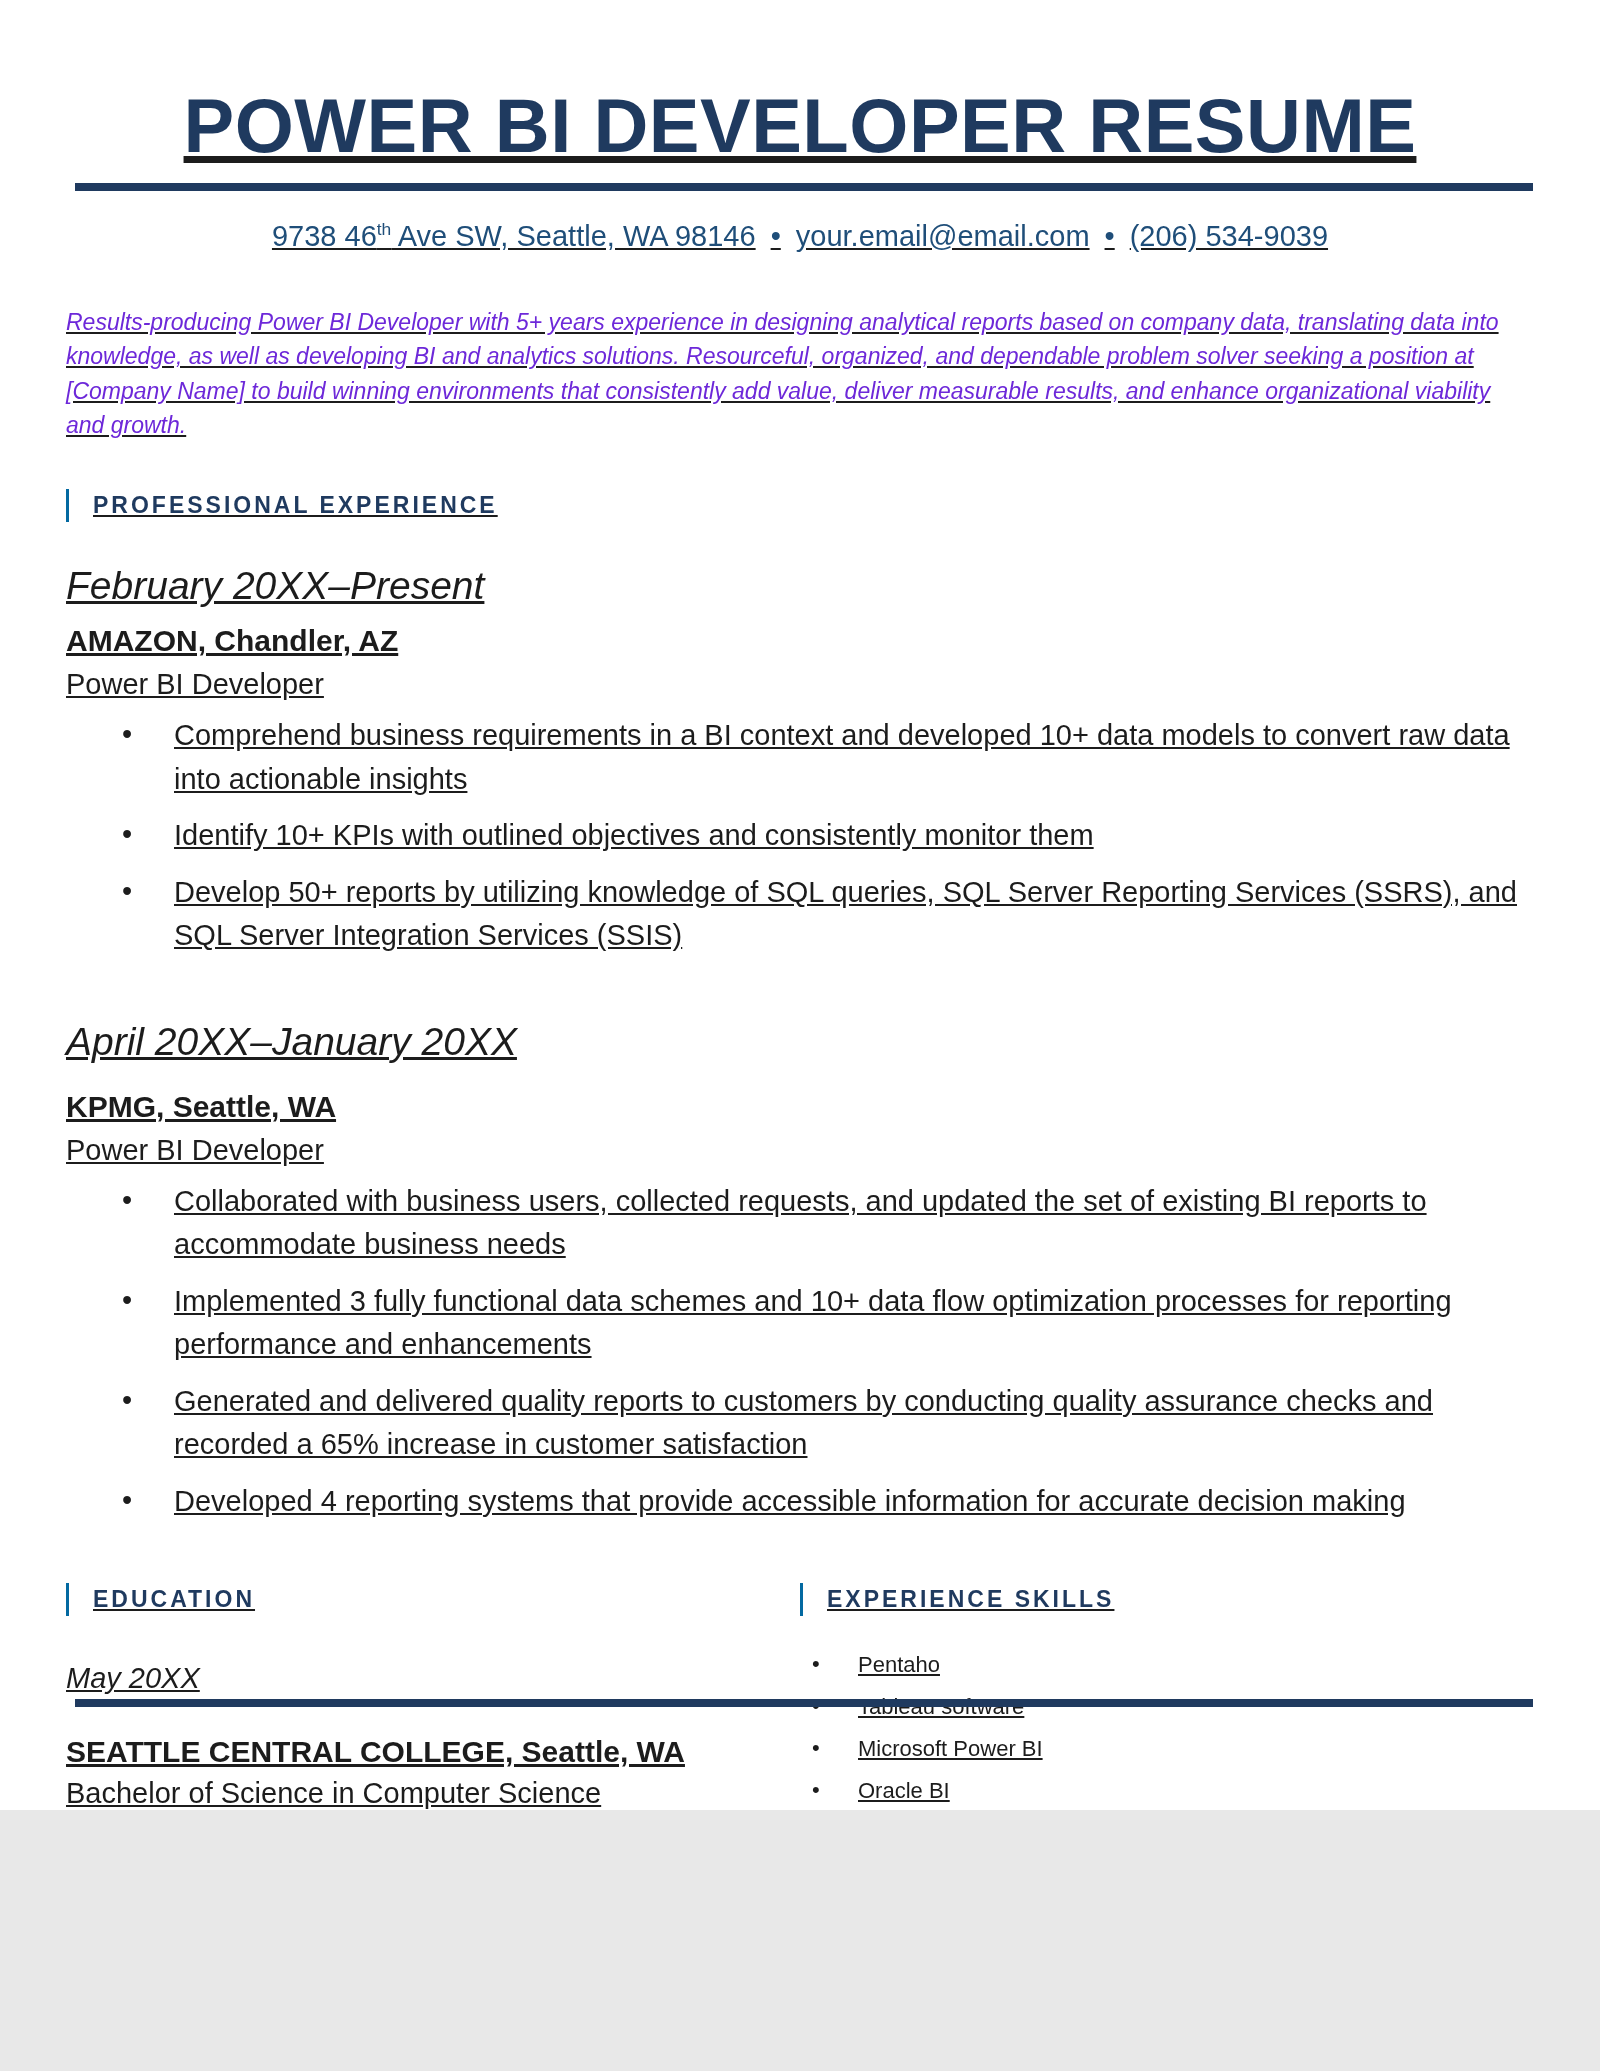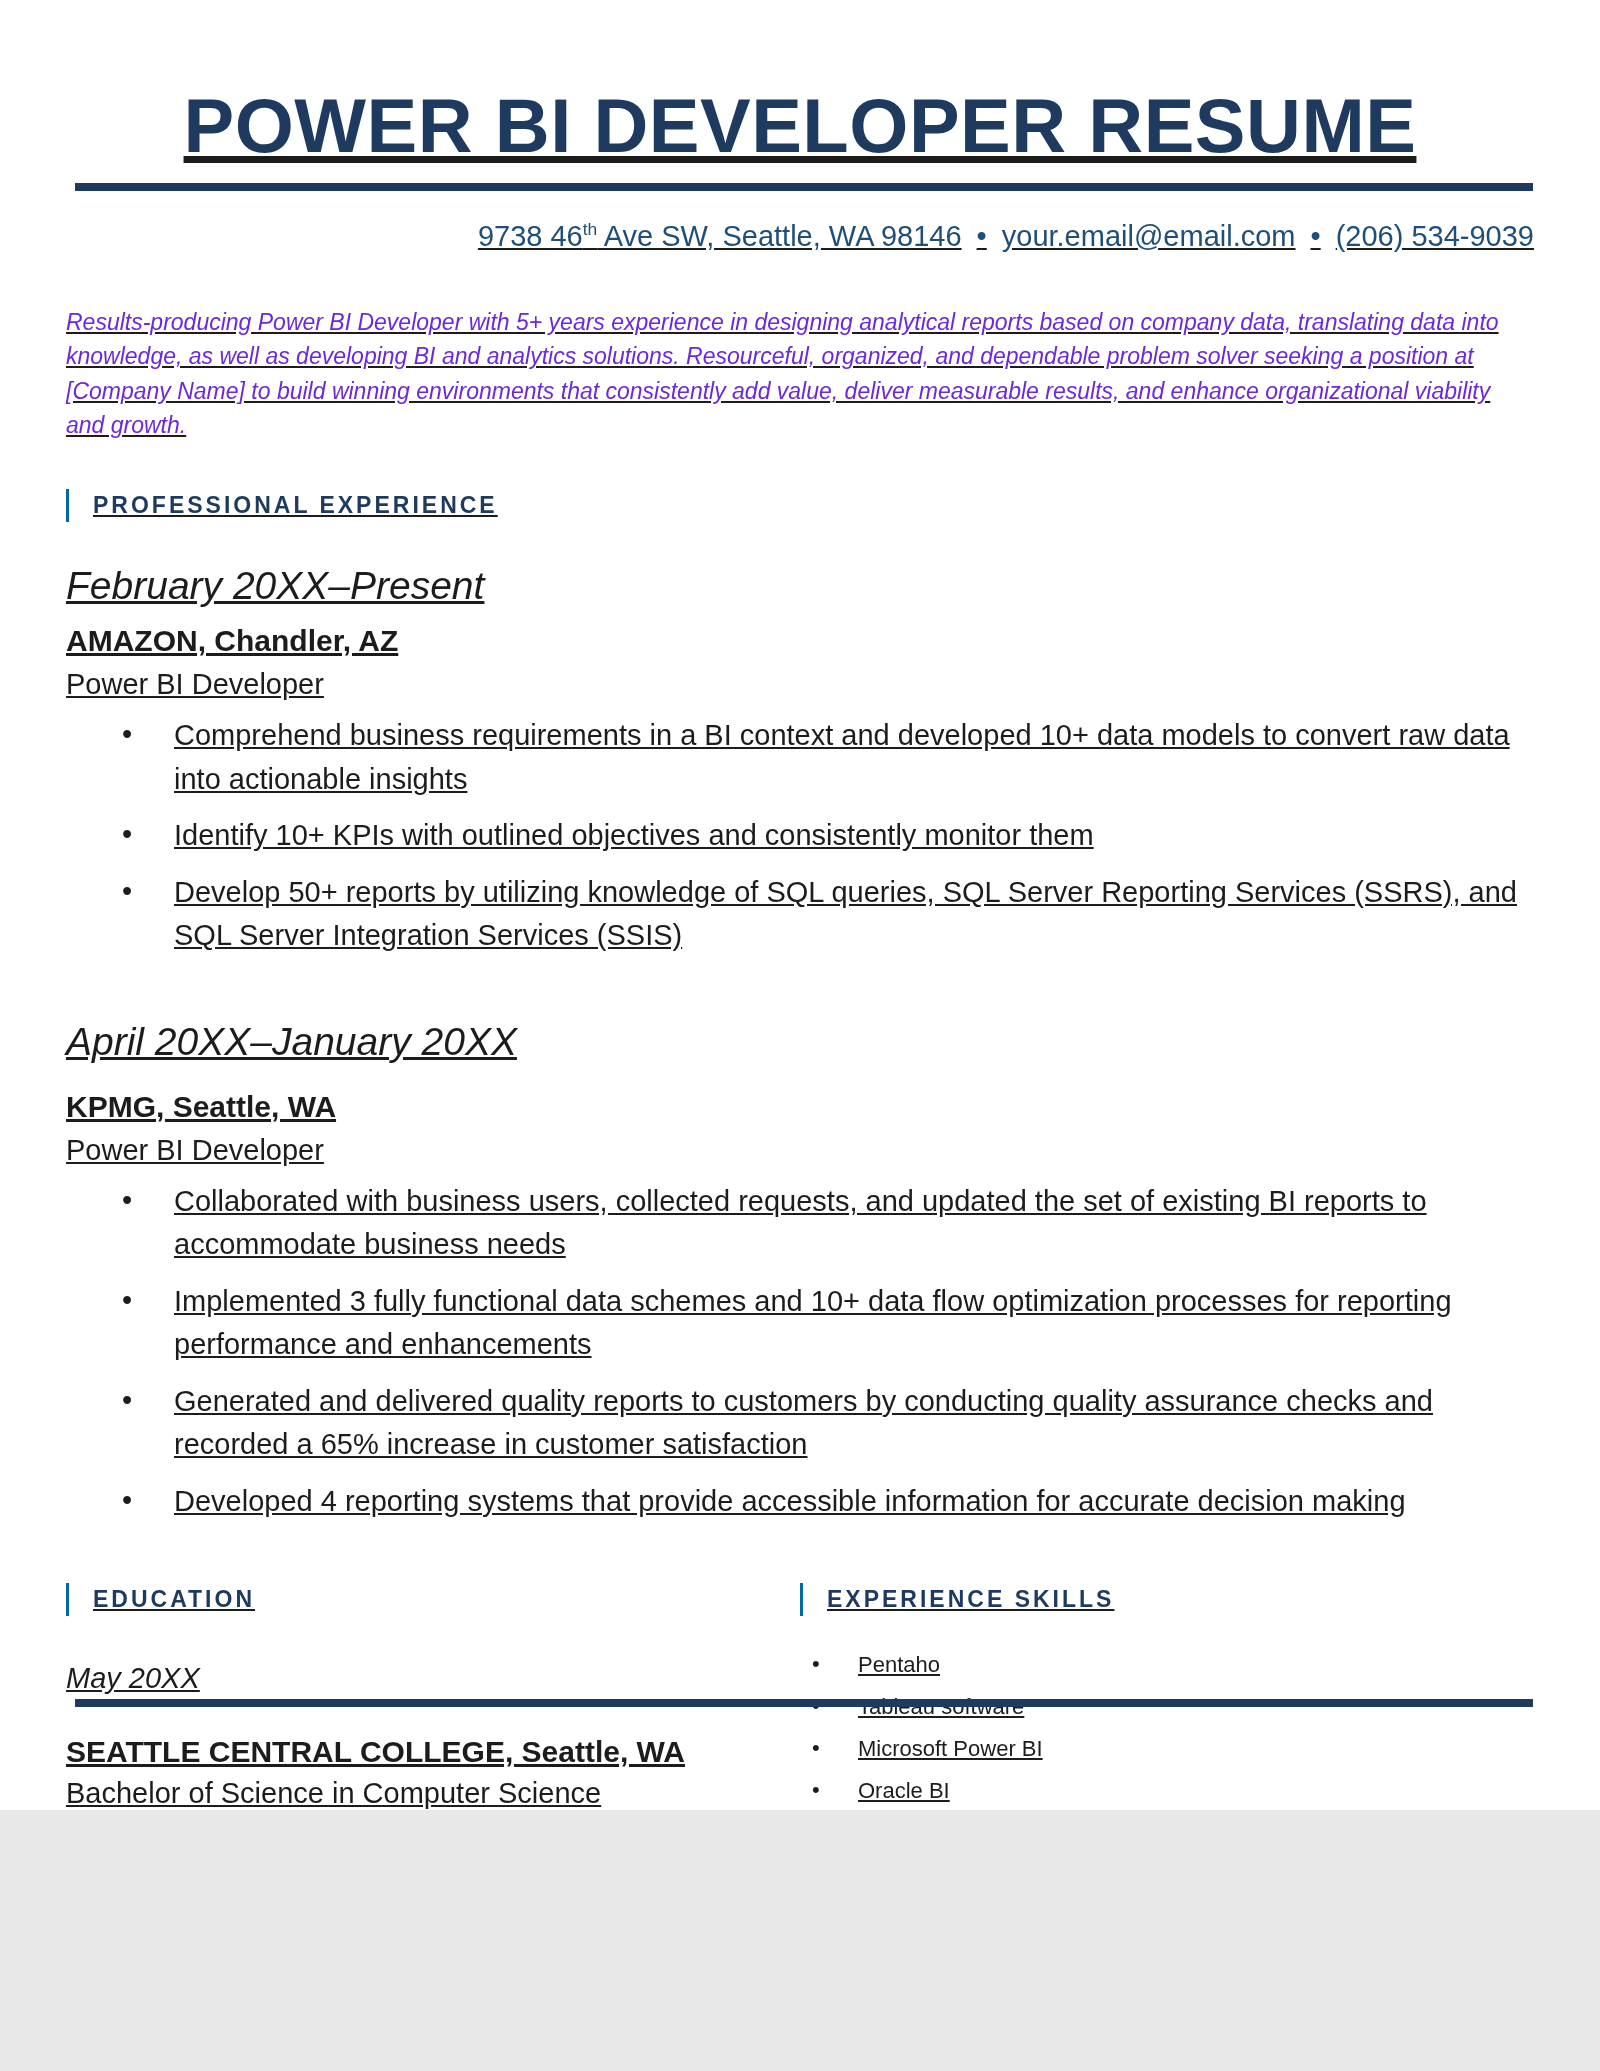--- a/index.html
+++ b/index.html
@@ -29,21 +29,21 @@
 
   .title-rule {
     height: 8px;
     background: #1f3a5f;
     width: 1458px;
     margin: 18px 0 0 9px;
   }
 
   .contact {
     margin-top: 28px;
-    text-align: right;
+    text-align: center;
     color: #1f4e79;
     font-size: 29px;
   }
   .contact .sep { margin: 0 15px; }
   .contact sup { font-size: 0.6em; }
 
   .summary {
     margin-top: 52px;
     font-style: italic;
     font-size: 23px;

